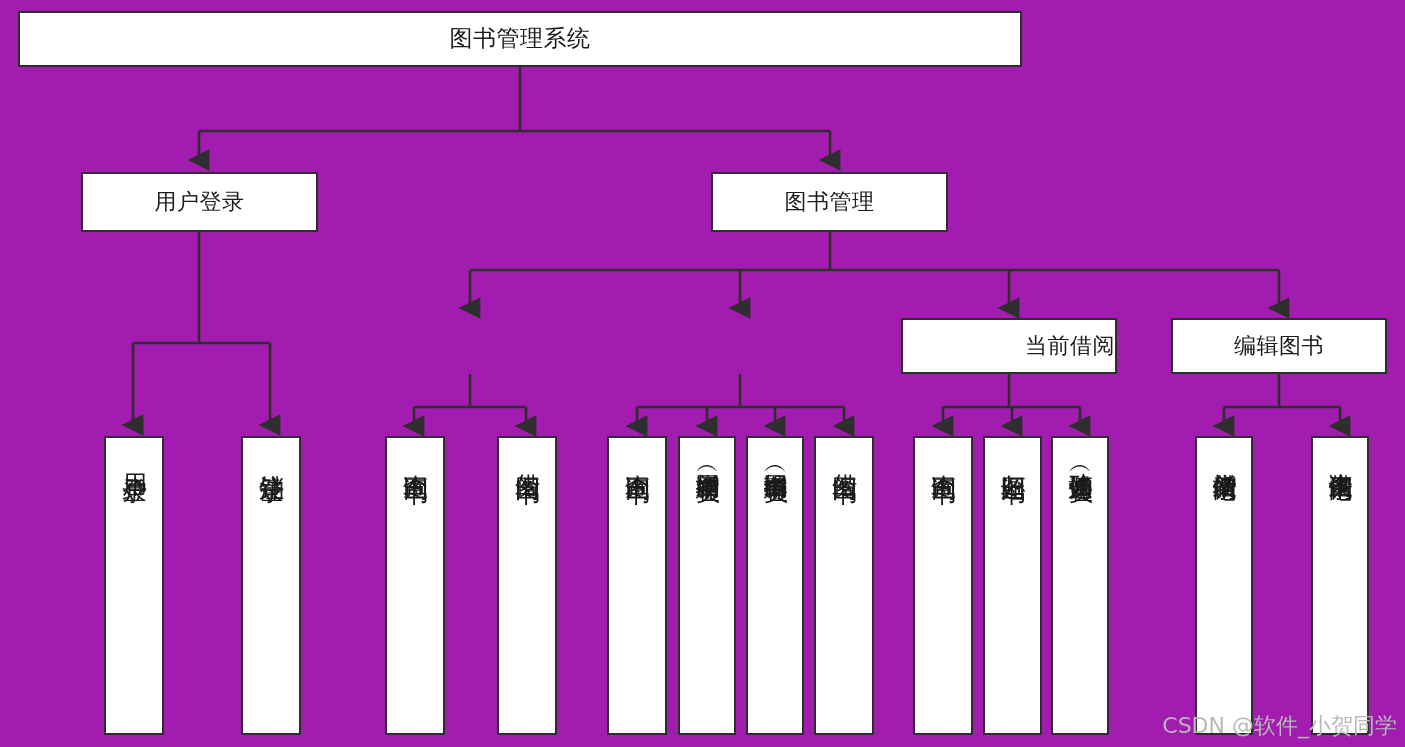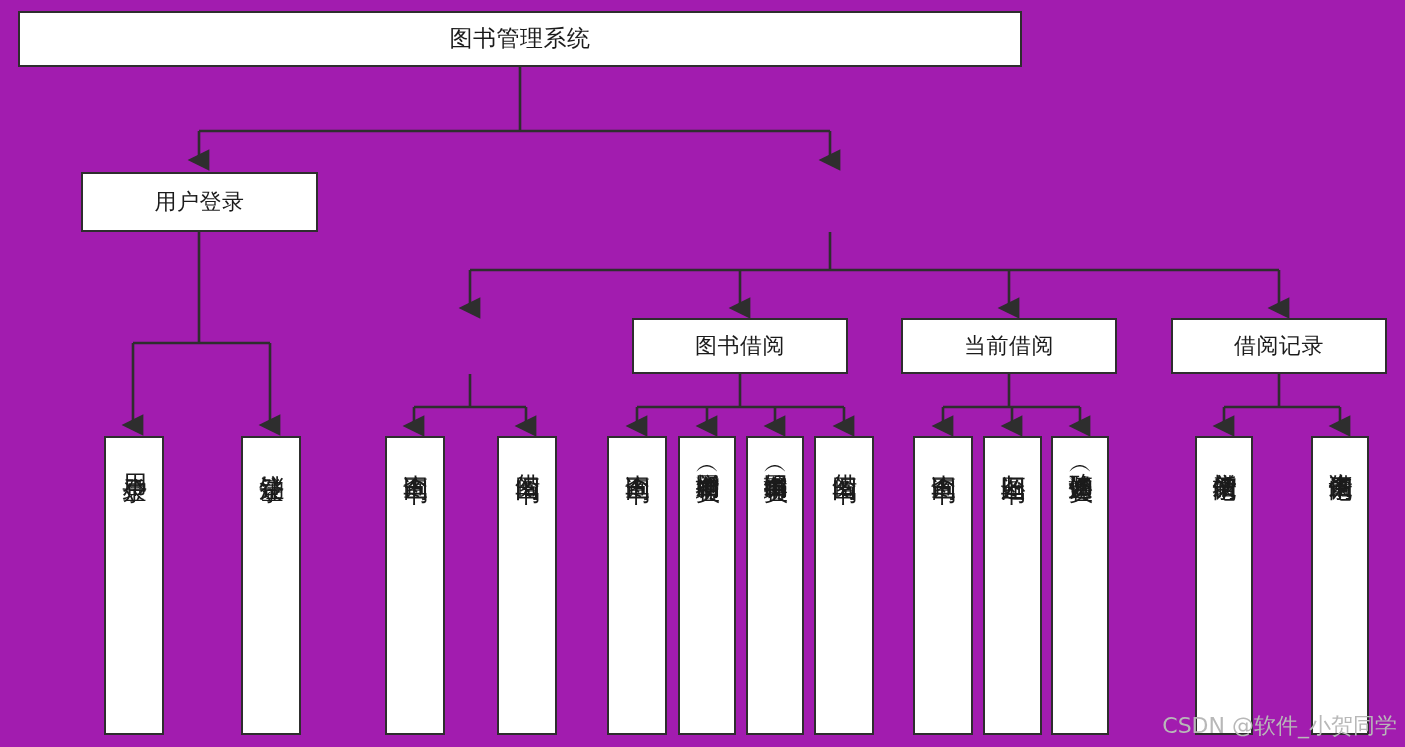--- a/index.html
+++ b/index.html
@@ -134,29 +134,29 @@
     </g>
   </svg>
 
   <div class="node h-node root" style="left:18px; top:11px; width:1004px; height:56px;">
     <span class="lbl">图书管理系统</span>
   </div>
 
   <div class="node h-node" style="left:81px; top:172px; width:237px; height:60px;">
     <span class="lbl">用户登录</span>
   </div>
-
-  <div class="node h-node" style="left:632px; top:318px; width:216px; height:56px;">
-    <span class="lbl">图书借阅</span>
-  </div>
-  <div class="node h-node" style="left:901px; top:318px; width:216px; height:56px;">
+  <div class="node h-node" style="left:711px; top:172px; width:237px; height:60px;">
+    <span class="lbl">图书管理</span>
+  </div>
+
+  <div class="node h-node" style="left:901px; top:318px; width:216px; height:56px;justify-content:flex-end;">
     <span class="lbl">当前借阅</span>
   </div>
   <div class="node h-node" style="left:1171px; top:318px; width:216px; height:56px;">
-    <span class="lbl">借阅记录</span>
+    <span class="lbl">编辑图书</span>
   </div>
 
   <div class="node v-node" style="left:104px; top:436px; width:60px; height:299px;">
     <span class="lbl">用户登录</span>
   </div>
   <div class="node v-node" style="left:241px; top:436px; width:60px; height:299px;">
     <span class="lbl">注销登录</span>
   </div>
 
   <div class="node v-node" style="left:385px; top:436px; width:60px; height:299px;">

